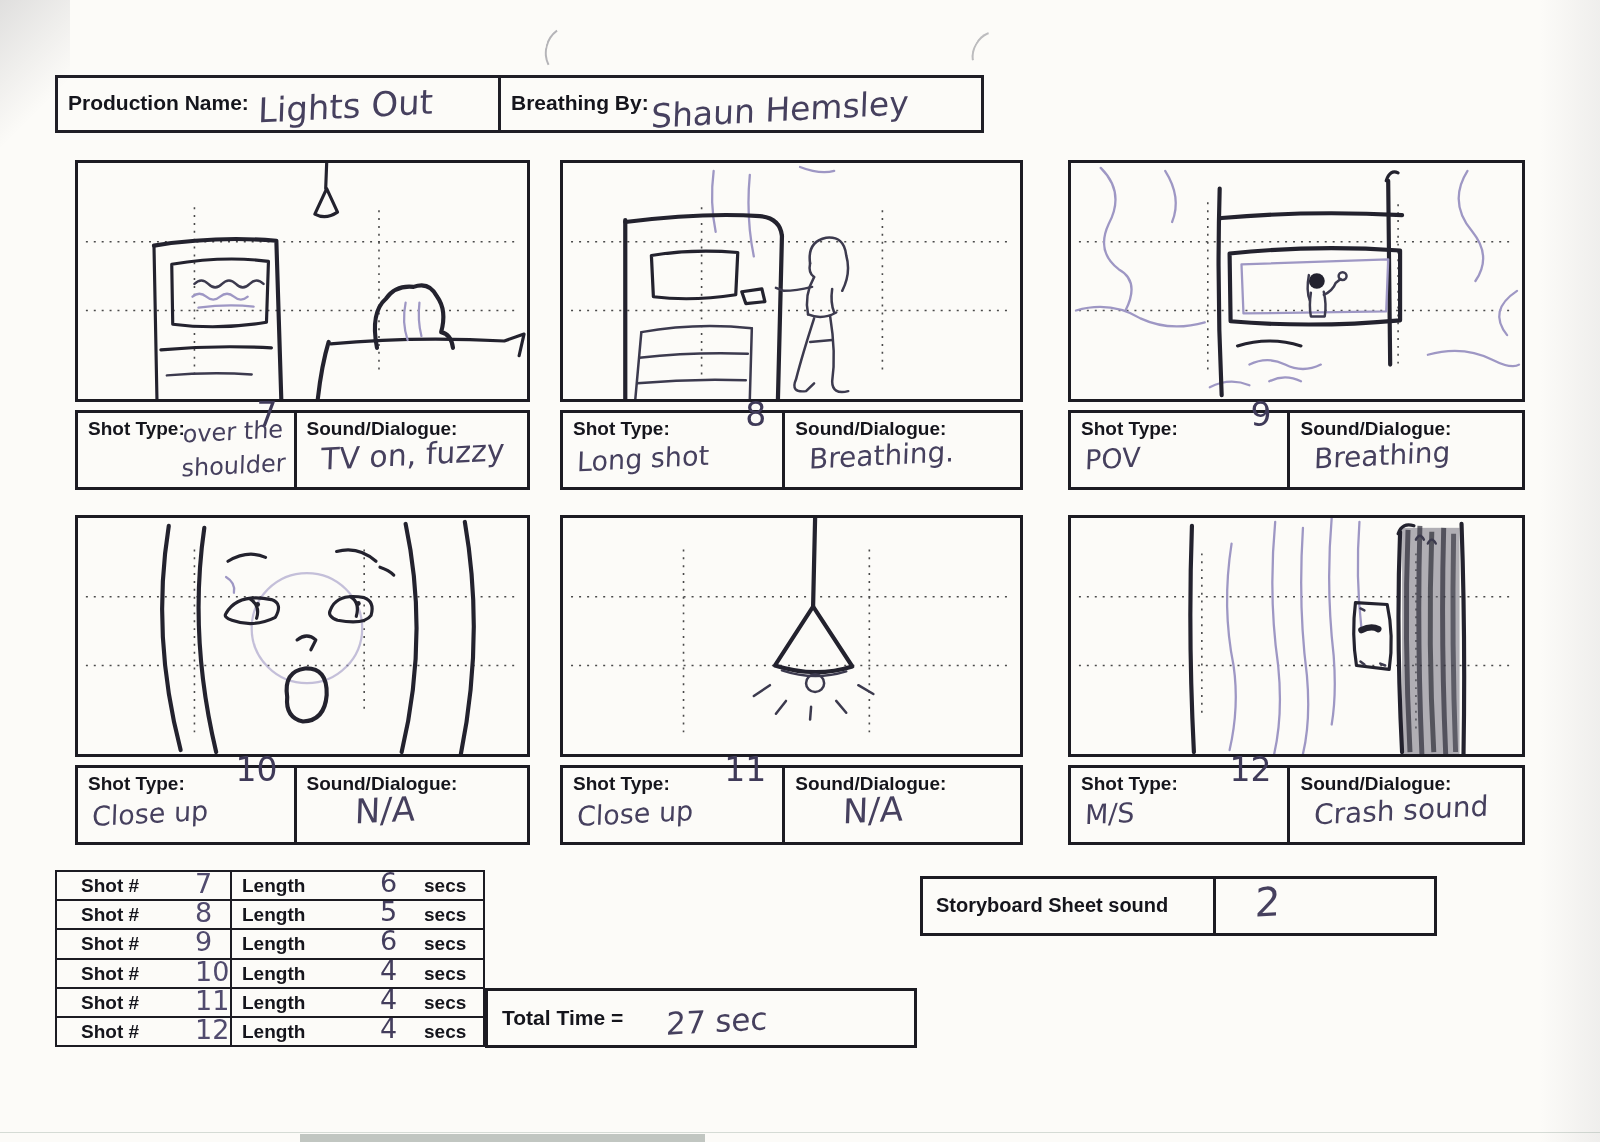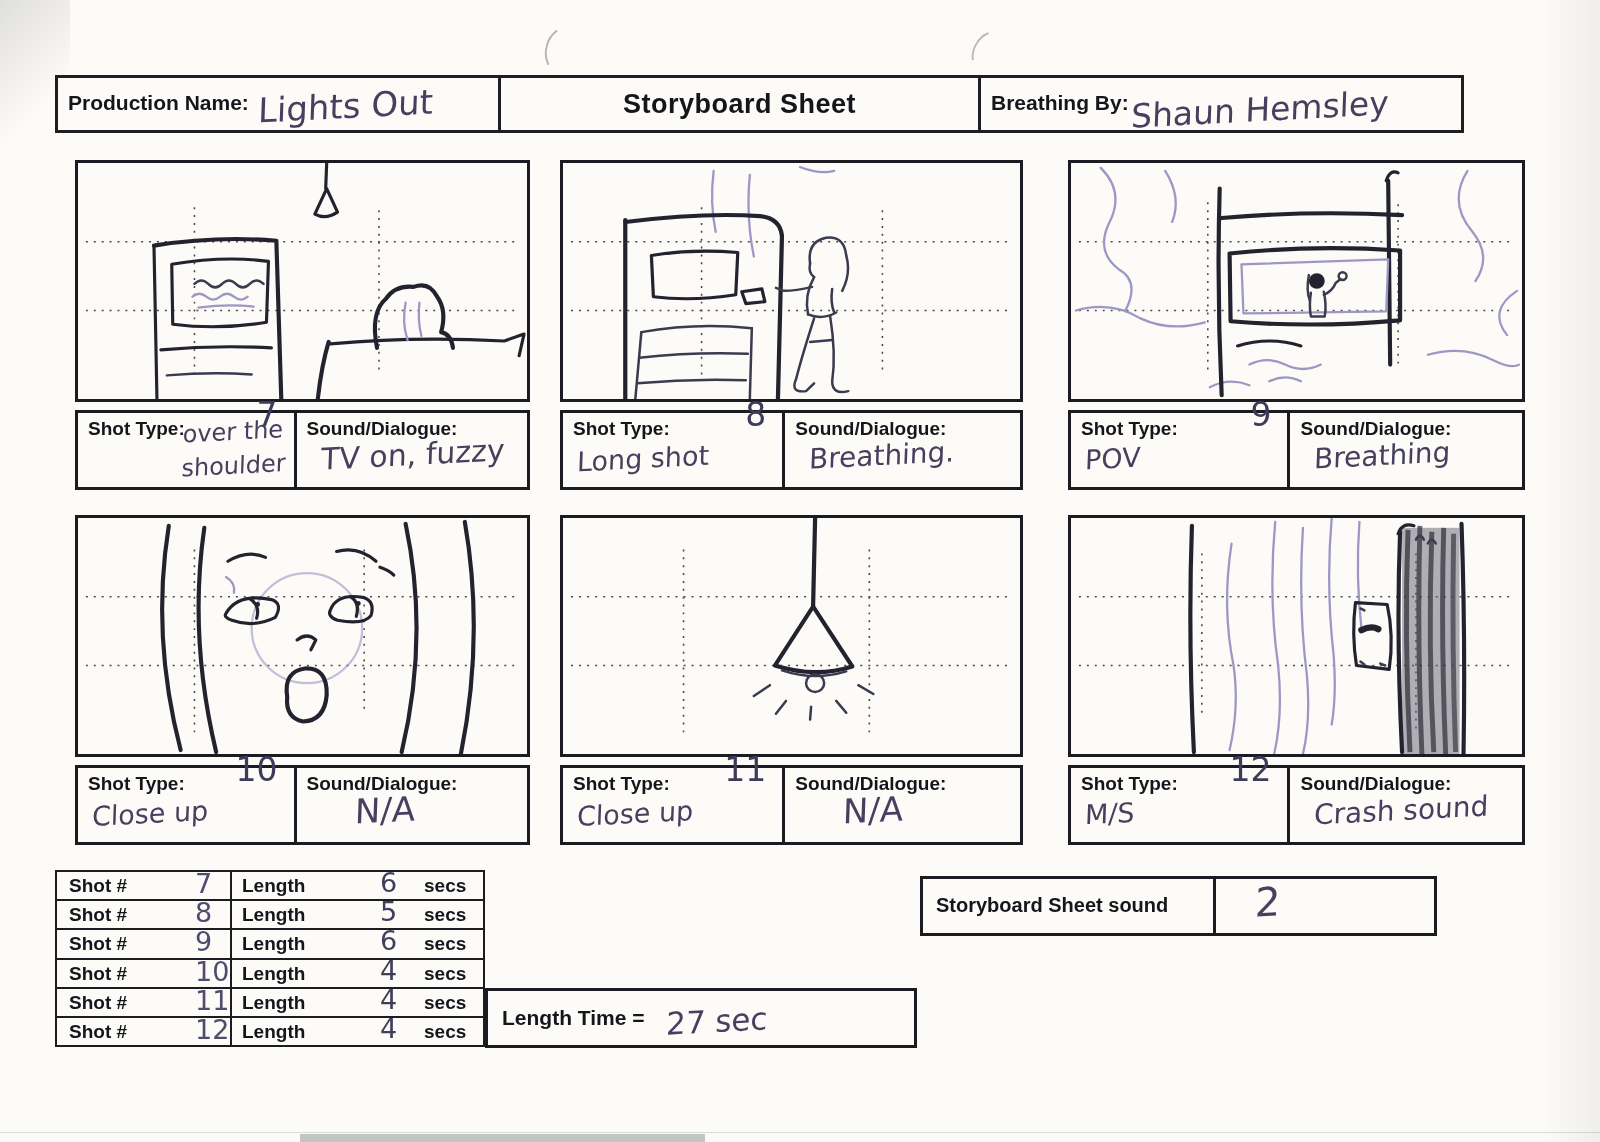--- a/index.html
+++ b/index.html
@@ -39,21 +39,21 @@
   .shotnum{position:absolute;right:16px;top:-18px;font-size:33px;color:#3f3a58;}
   .stval{position:absolute;left:14px;top:30px;font-size:27px;}
   .sdval{position:absolute;left:24px;top:26px;font-size:28px;}
 
   
   .shot-table{position:absolute;left:55px;top:870px;width:430px;border:2.5px solid #1c1b22;box-sizing:border-box;}
   .trow{display:flex;height:27.2px;border-bottom:2.5px solid #1c1b22;}
   .trow:last-child{border-bottom:none;}
   .tcellL{width:175px;border-right:2.5px solid #1c1b22;position:relative;box-sizing:border-box;}
   .tcellR{flex:1;position:relative;}
-  .tlabel{position:absolute;left:12px;top:3px;font-size:19px;font-weight:700;}
+  .tlabel{position:absolute;left:24px;top:3px;font-size:19px;font-weight:700;}
   .tshotnum{position:absolute;left:138px;top:-4px;font-size:27px;color:#514b6e;}
   .tlennum{position:absolute;left:148px;top:-5px;font-size:27px;color:#433d5c;}
   .tsecs{position:absolute;left:192px;top:3px;font-size:19px;font-weight:700;}
 
   .total-box{position:absolute;left:485px;top:988px;width:432px;height:60px;border:3px solid #1c1b22;box-sizing:border-box;}
   .total-label{position:absolute;left:14px;top:15px;font-size:21px;font-weight:700;}
   .total-val{position:absolute;left:178px;top:12px;font-size:31px;}
 
   .sheetnum-box{position:absolute;left:920px;top:876px;width:517px;height:60px;border:3px solid #1c1b22;box-sizing:border-box;}
   .sheetnum-div{position:absolute;left:290px;top:0;bottom:0;width:3px;background:#1c1b22;}
@@ -76,23 +76,20 @@
   <div class="edge-shade"></div>
   <div class="arc arc1"></div>
   <div class="arc arc2"></div>
   <div class="bottom-line"></div>
   <div class="bottom-strip"></div>
 
   <div class="header">
     <div class="hbox hbox1">
       <span class="hlabel">Production Name:</span>
       <span class="hw rot" style="position:absolute;left:200px;top:8px;font-size:34px;">Lights Out</span>
-    </div>
-    <div class="hbox hbox2">
-      <span class="htitle">Storyboard Sheet</span>
     </div>
     <div class="hbox hbox3">
       <span class="hlabel">Breathing By:</span>
       <span class="hw rot" style="position:absolute;left:150px;top:12px;font-size:33px;">Shaun Hemsley</span>
     </div>
   </div>
 
   <div class="panel" style="left:55px;top:160px;width:455px;">
     <div class="sketch">
       <svg viewBox="0 0 455 240" preserveAspectRatio="none">
@@ -391,21 +388,21 @@
         </div>
       <div class="tcellR">
           <span class="tlabel" style="left:10px;">Length</span>
           <span class="hw tlennum">4</span>
           <span class="tsecs">secs</span>
         </div>
     </div>
   </div>
 
   <div class="total-box">
-    <span class="total-label">Length Time =</span>
+    <span class="total-label">Total Time =</span>
     <span class="hw rot total-val">27 sec</span>
   </div>
 
   <div class="sheetnum-box">
     <span class="sheetnum-label">Storyboard Sheet sound</span>
     <div class="sheetnum-div"></div>
     <span class="hw rot sheetnum-val">2</span>
   </div>
 
 </div>

